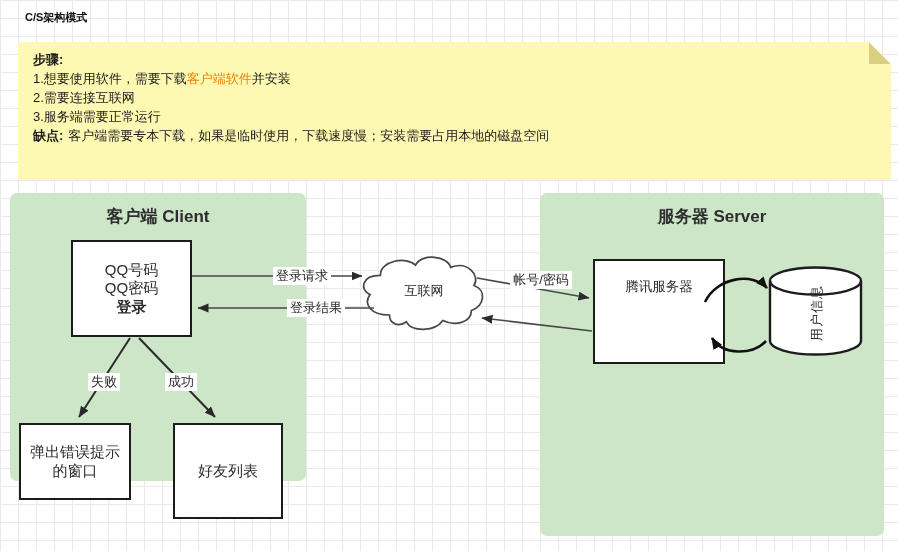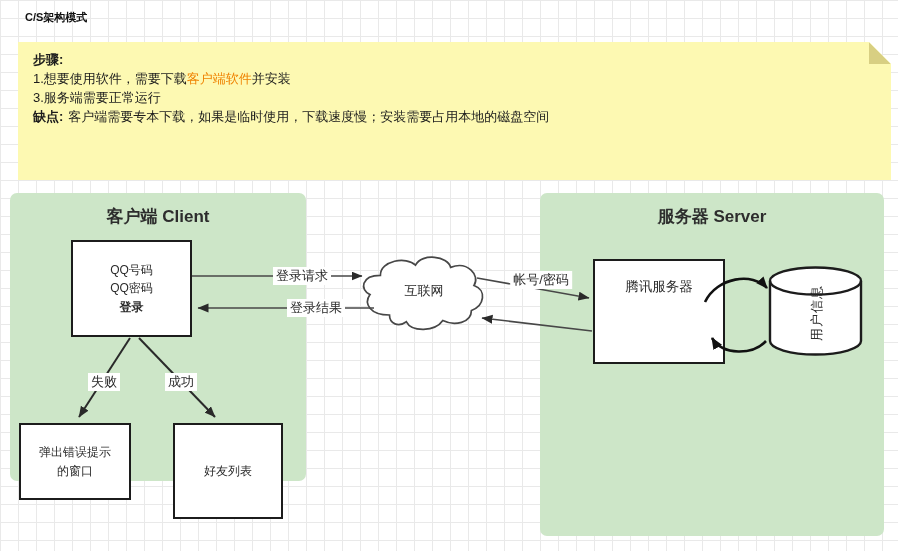--- a/index.html
+++ b/index.html
@@ -28,21 +28,21 @@
   .note-line.pros{margin-top:7px;}
   
   .panel{background:#CDE6C8;border-radius:7px;}
   .panel-client{left:10px;top:193px;width:296px;height:288px;}
   .panel-server{left:540px;top:193px;width:344px;height:343px;}
   .panel-title{width:100%;text-align:center;padding-top:12px;font-size:17px;font-weight:bold;color:#2d2d2d;}
   
   .shape{
     background:#fff;border:2.5px solid #1c1c1c;box-sizing:border-box;
     display:flex;flex-direction:column;align-items:center;justify-content:center;
-    font-size:12px;line-height:18.5px;color:#2b2b2b;text-align:center;
+    font-size:15px;line-height:18.5px;color:#2b2b2b;text-align:center;
   }
   .login-box{left:71px;top:240px;width:121px;height:97px;}
   .error-box{left:19px;top:423px;width:112px;height:77px;}
   .friends-box{left:173px;top:423px;width:110px;height:96px;}
   .server-box{left:593px;top:259px;width:132px;height:105px;justify-content:flex-start;padding-top:17px;font-size:13.5px;}
   .bold-line{font-weight:bold;}
   
   svg.overlay{left:0;top:0;pointer-events:none;}
   
   .lbl{
@@ -56,20 +56,21 @@
 <body>
 
 <div id="canvas">
 
   <div class="abs page-title">C/S架构模式</div>
 
   <div class="abs note">
     <div class="note-fold"></div>
     <div class="note-line"><span class="b">步骤:</span></div>
     <div class="note-line"><span>1.想要使用软件，需要下载</span><span class="hl">客户端软件</span><span>并安装</span></div>
+    <div class="note-line">2.需要连接互联网</div>
     <div class="note-line">3.服务端需要正常运行</div>
     <div class="note-line"><span class="b">缺点:</span><span>客户端需要专本下载，如果是临时使用，下载速度慢；安装需要占用本地的磁盘空间</span></div>
   </div>
 
   <div class="abs panel panel-client">
     <div class="panel-title">客户端 Client</div>
   </div>
   <div class="abs panel panel-server">
     <div class="panel-title">服务器 Server</div>
   </div>

